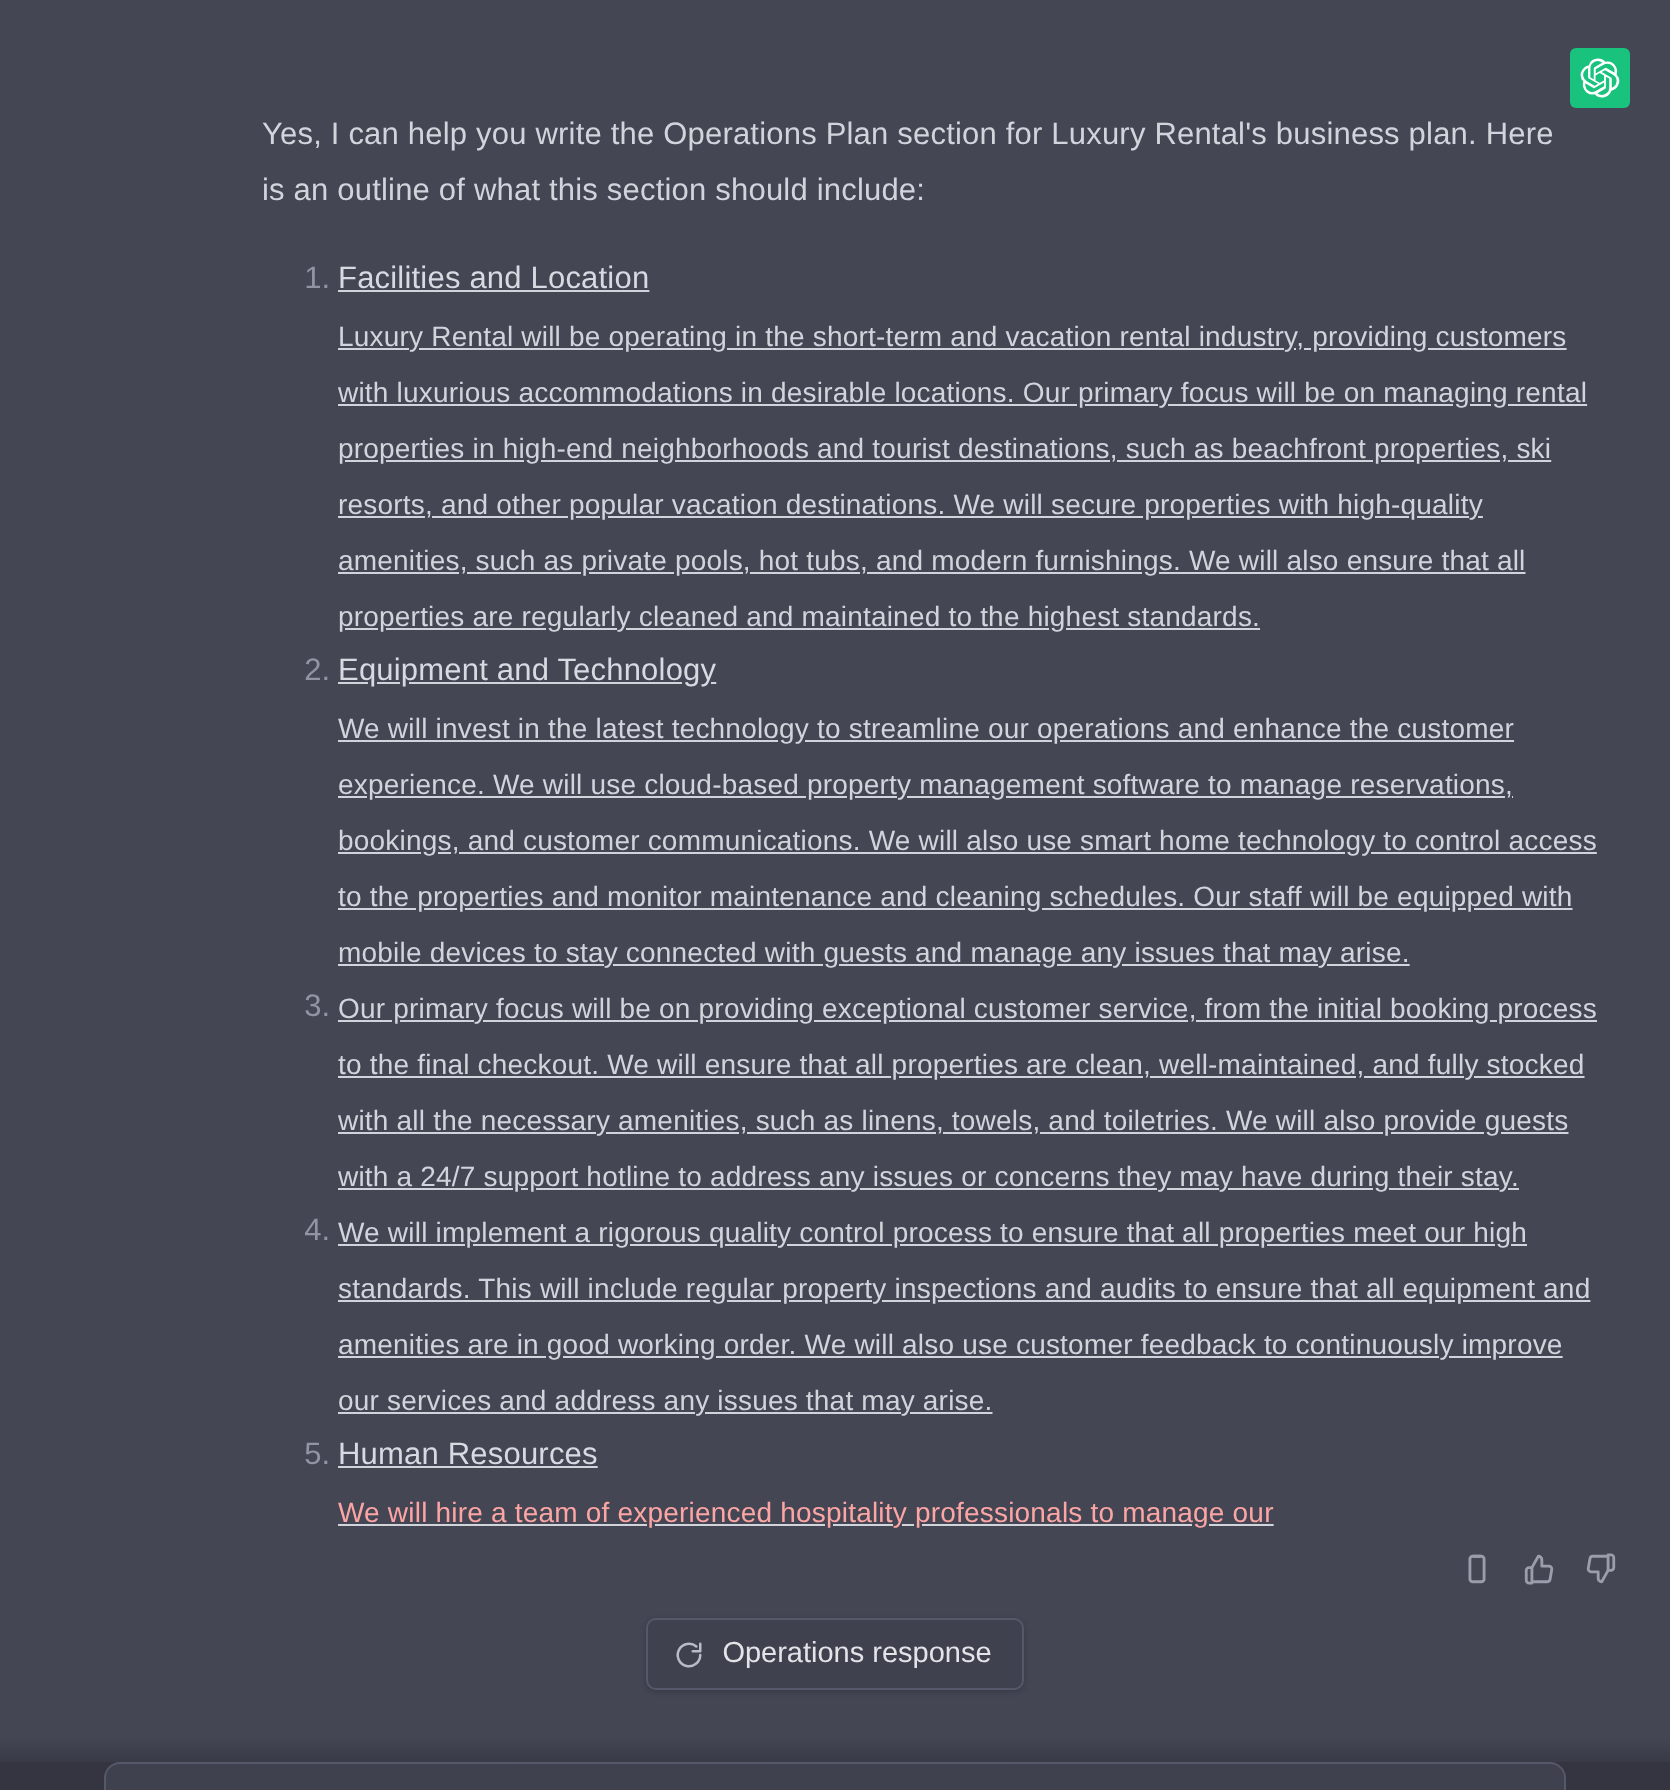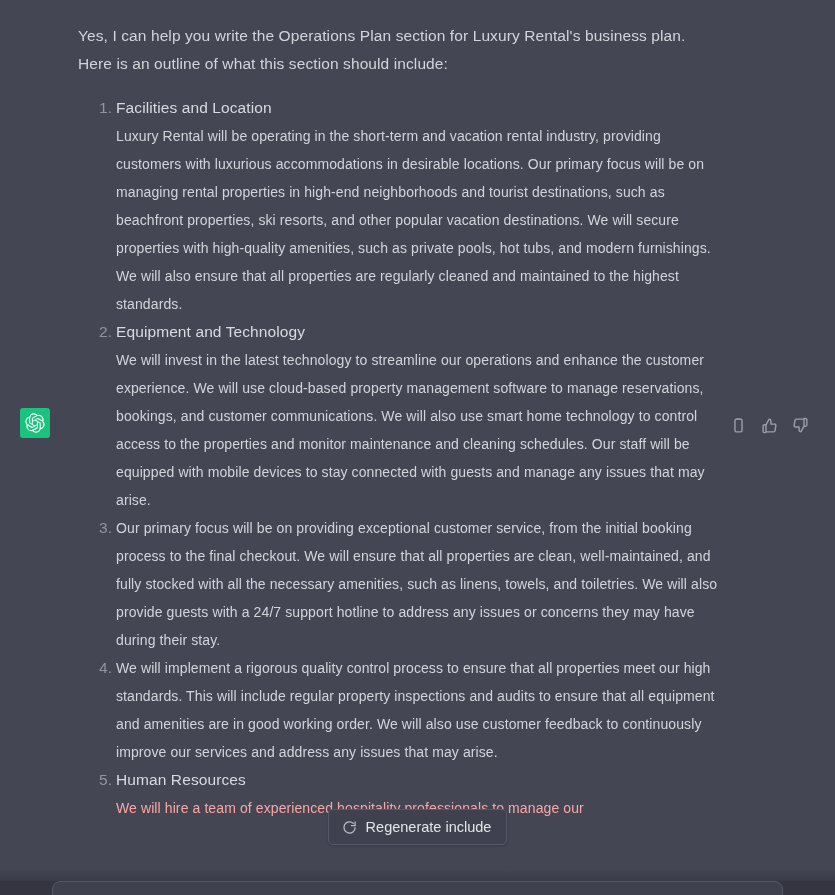--- a/index.html
+++ b/index.html
@@ -17,23 +17,24 @@
   }
 
   #chat-surface {
     position: absolute;
     inset: 0;
     background: #444654;
   }
 
   .message-row {
     display: flex;
-    align-items: center;
+    align-items: flex-end;
     padding: 22px 20px 0 20px;
     box-sizing: border-box;
+    flex-direction: column;
   }
 
   .avatar {
     width: 30px;
     height: 30px;
     min-width: 30px;
     border-radius: 3px;
     background: #19c37d;
     display: flex;
     align-items: center;
@@ -81,20 +82,21 @@
     margin: 16px 0 0 0;
     padding-left: 38px;
     list-style: none;
     counter-reset: item;
     max-width: 700px;
   }
   ol.outline-list > li {
     counter-increment: item;
     position: relative;
     margin-bottom: 0;
+    text-decoration: underline;
   }
   ol.outline-list > li::before {
     content: counter(item) ".";
     position: absolute;
     left: -30px;
     top: 0;
     width: 26px;
     text-align: right;
     color: #9195a3;
     font-size: 15.5px;
@@ -245,21 +247,21 @@
   </div>
 
   <div id="regenerate-wrap">
     <button id="regenerate-button">
       <span class="rg-icon">
         <svg viewBox="0 0 24 24" fill="none" stroke="currentColor" stroke-width="2" stroke-linecap="round" stroke-linejoin="round">
           <path d="M21 12a9 9 0 1 1-3.1-6.8"></path>
           <polyline points="21 3 21 9 15 9"></polyline>
         </svg>
       </span>
-      <span>Regenerate include</span>
+      <span>Operations response</span>
     </button>
   </div>
 
   <div id="bottom-fade"></div>
   <div id="composer-strip">
     <div id="composer-box"></div>
   </div>
 
 </div>
 

